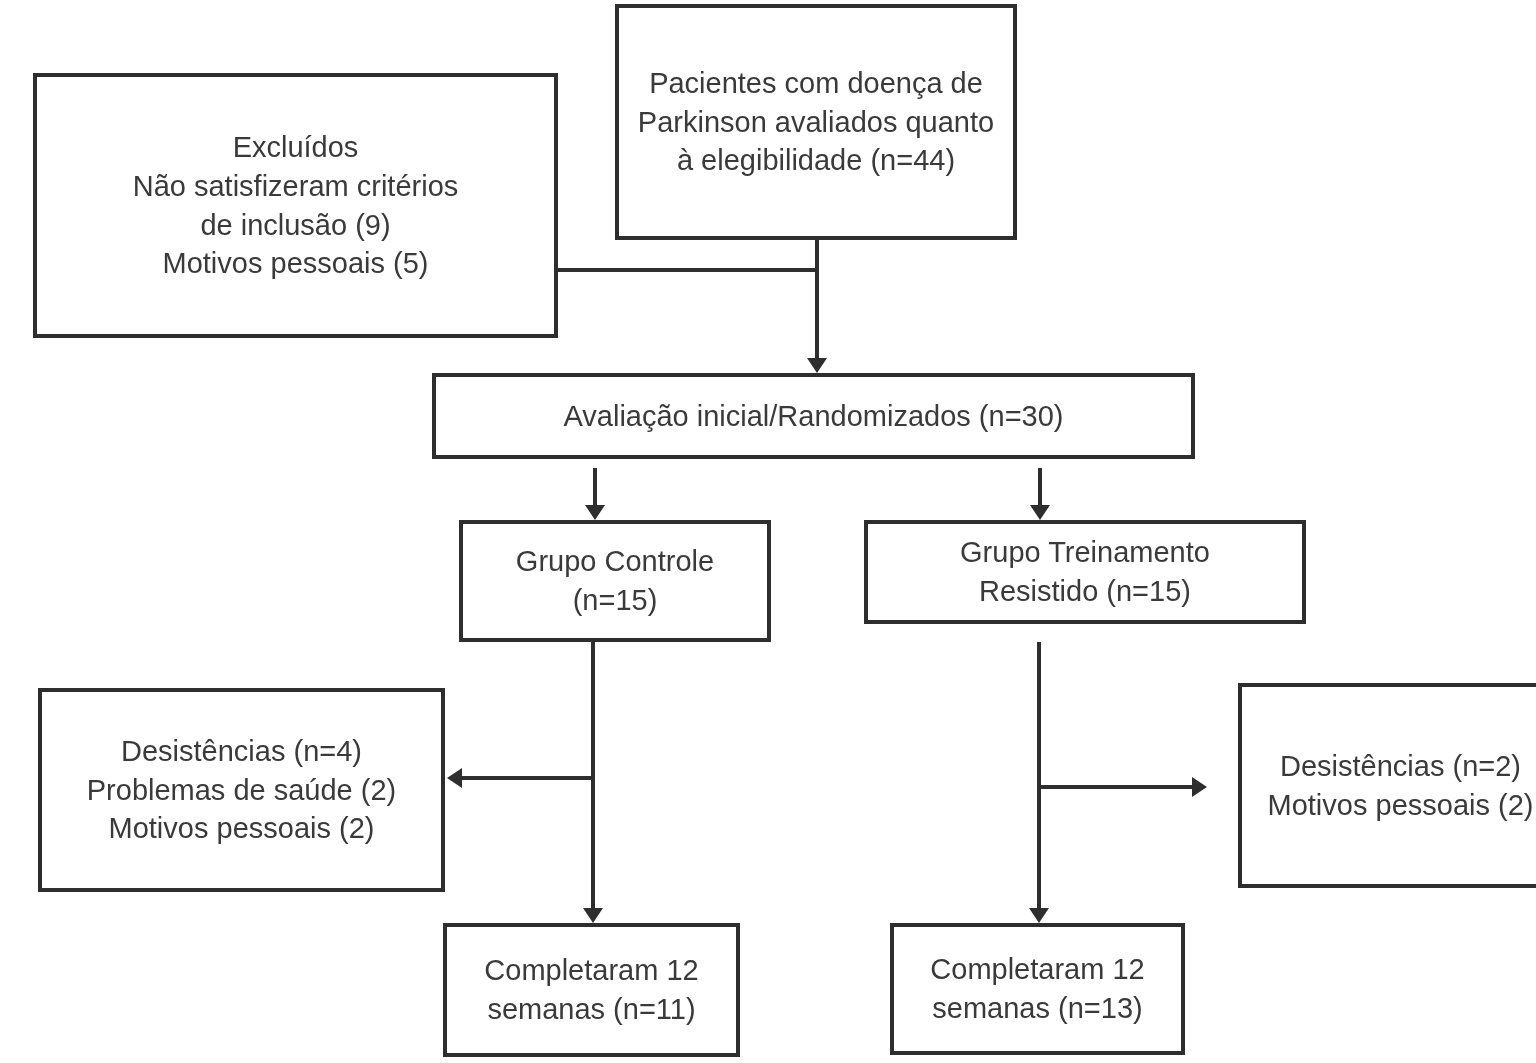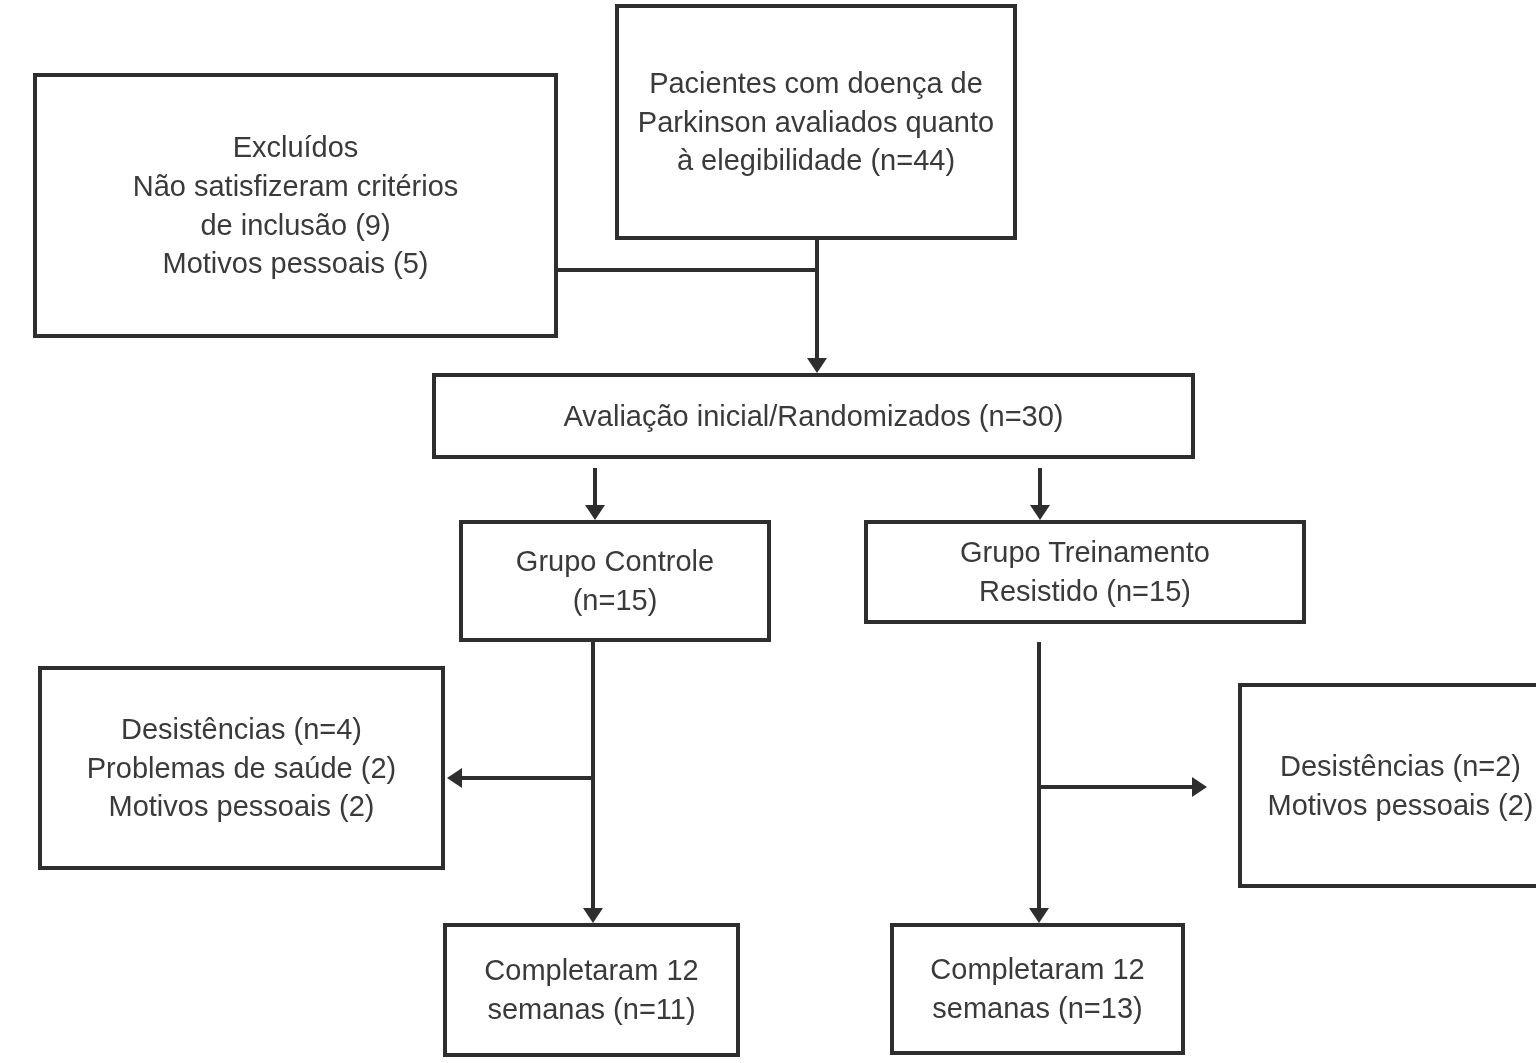--- a/index.html
+++ b/index.html
@@ -103,21 +103,21 @@
   <div class="box" style="left:435px;top:520px;width:312px;height:122px;margin-left:24px;">
     <div class="box-text">Grupo Controle
 (n=15)</div>
   </div>
 
   <div class="box" style="left:820px;top:520px;width:442px;height:104px;margin-left:44px;">
     <div class="box-text">Grupo Treinamento
 Resistido (n=15)</div>
   </div>
 
-  <div class="box" style="left:38px;top:666px;width:407px;height:204px;">
+  <div class="box" style="left:38px;top:688px;width:407px;height:204px;">
     <div class="box-text">Desistências (n=4)
 Problemas de saúde (2)
 Motivos pessoais (2)</div>
   </div>
 
   <div class="box" style="left:1207px;top:683px;width:325px;height:205px;margin-left:31px;">
     <div class="box-text">Desistências (n=2)
 Motivos pessoais (2)</div>
   </div>
 

